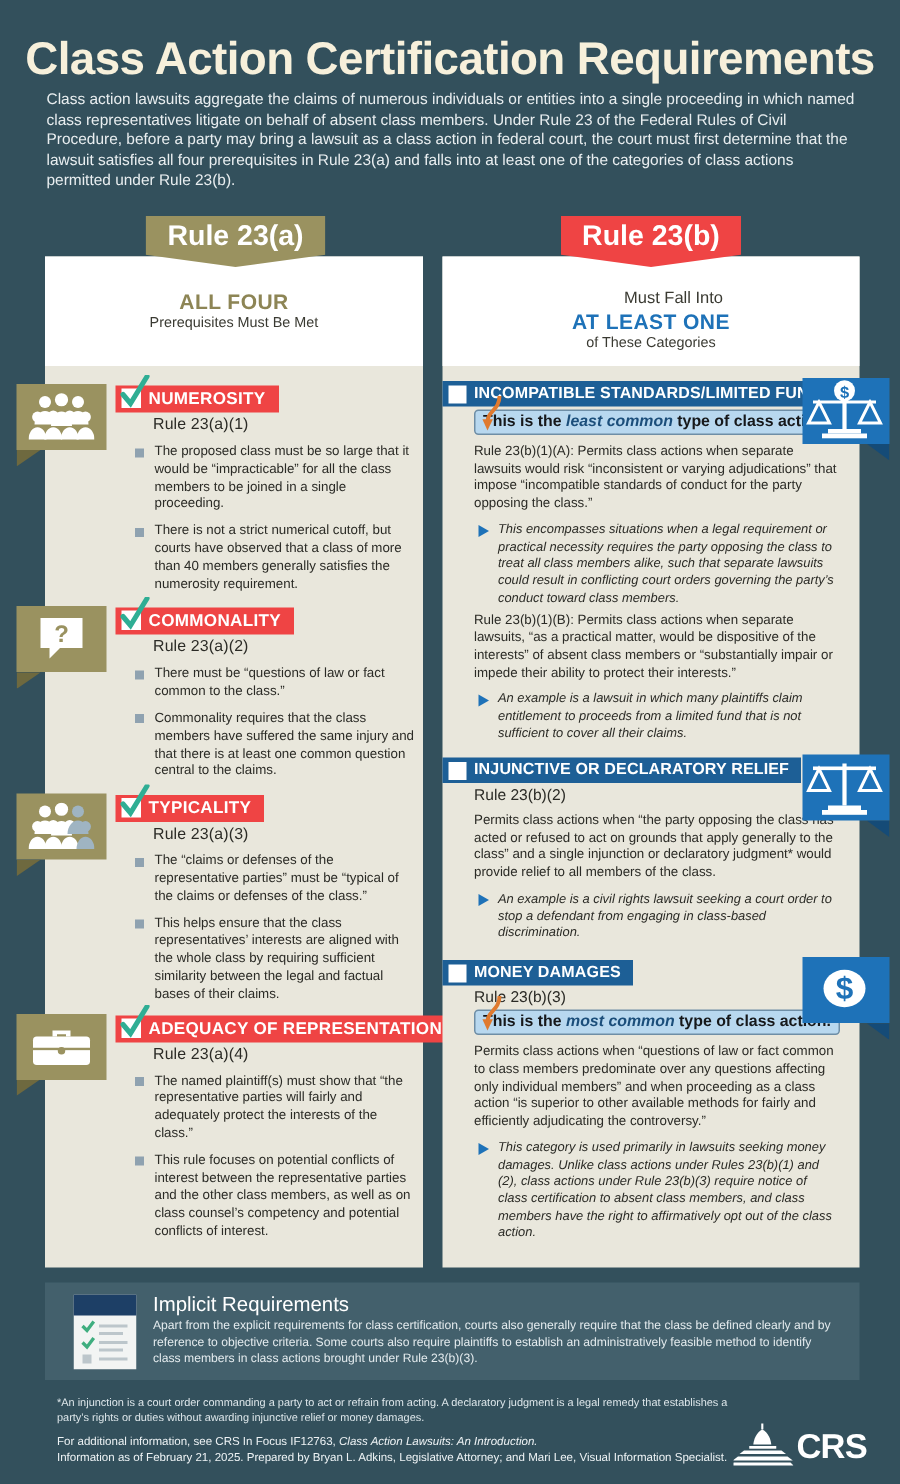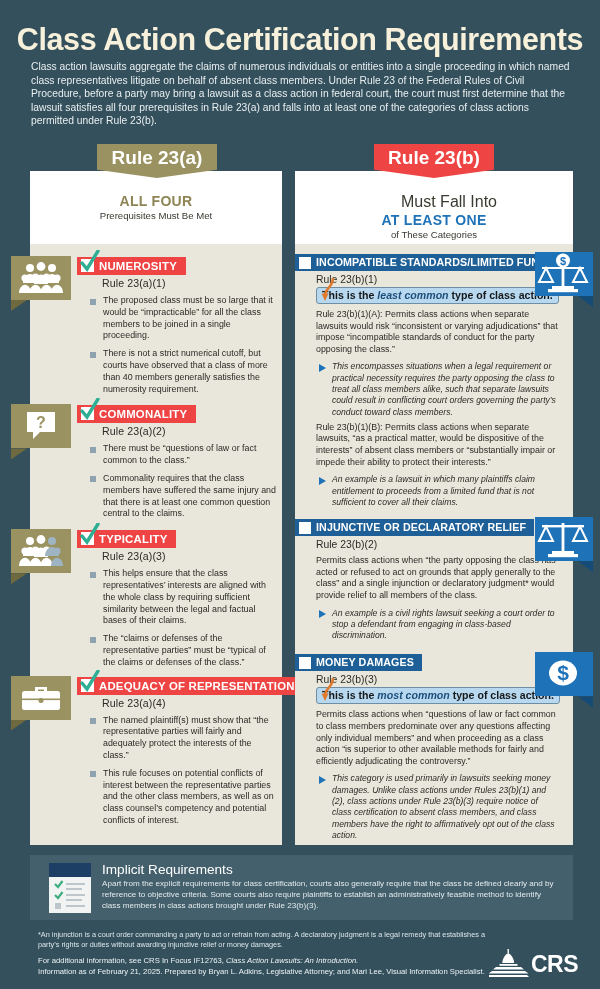--- a/index.html
+++ b/index.html
@@ -54,21 +54,21 @@
     color: #fff;
     font-size: 19px; font-weight: bold;
     text-align: center;
     line-height: 27px;
     clip-path: polygon(0 0, 100% 0, 100% 76%, 50% 100%, 0 76%);
     z-index: 6;
   }
   .flag.a { left: 97px; background: #9a9260; }
   .flag.b { left: 374px; background: #ef4444; }
 
-  .hd-line1 { font-size: 16px; color: #3a3a32; margin-bottom: 1px; margin-left: 30px; }
+  .hd-line1 { font-size: 11px; color: #3a3a32; margin-bottom: 1px; margin-left: 30px; }
   .hd-big-a { font-size: 14px; font-weight: bold; color: #8d8555; letter-spacing: 0.3px; }
   .hd-big-b { font-size: 14px; font-weight: bold; color: #1e72b8; letter-spacing: 0.3px; }
   .hd-sub   { font-size: 9.6px; color: #3a3a32; margin-top: 1px; }
 
   
   .preq { position: relative; }
   .badge {
     position: absolute;
     left: -19px;
     width: 60px; height: 44px;
@@ -328,22 +328,22 @@
       </div>
       <div class="bar">
         <span class="chk"></span>
         <svg class="chkmark" viewBox="0 0 20 22">
           <path d="M2 13 L7 19 L18 1" stroke="#2fae94" stroke-width="3.4" fill="none" stroke-linecap="round"></path>
         </svg>
         <span>TYPICALITY</span>
       </div>
       <div class="rulelbl">Rule 23(a)(3)</div>
       <ul class="bl">
+        <li>The “claims or defenses of the representative parties” must be “typical of the claims or defenses of the class.”</li>
         <li>This helps ensure that the class representatives’ interests are aligned with the whole class by requiring sufficient similarity between the legal and factual bases of their claims.</li>
-        <li>The “claims or defenses of the representative parties” must be “typical of the claims or defenses of the class.”</li>
       </ul>
     </div>
 
     <div class="preq" style="margin-top:7px;">
       <div class="badge" style="top:0;">
         <div class="shadow"></div>
         <svg width="44" height="32" viewBox="0 0 44 32" fill="#fff">
           <path d="M16 5h12v4h-3V7.5h-6V9h-3z"></path>
           <rect x="3" y="9" width="38" height="19" rx="2.5"></rect>
           <rect x="19.5" y="16" width="5" height="5" rx="2.5" fill="#9a9260"></rect>
@@ -383,21 +383,20 @@
           <rect x="13" y="37" width="30" height="3.2"></rect>
           <rect x="7" y="15" width="42" height="2"></rect>
           <path d="M11 16 L4 30 h14z" fill="none" stroke="#fff" stroke-width="2"></path>
           <path d="M45 16 L38 30 h14z" fill="none" stroke="#fff" stroke-width="2"></path>
         </svg>
       </div>
       <div class="cat-bar">
         <span class="sq"></span>
         <span>INCOMPATIBLE STANDARDS/LIMITED FUND</span>
       </div>
-      <div class="cat-rule">Rule 23(b)(1)</div>
       <div class="callout">
         <svg class="arrow-hook" viewBox="0 0 16 26">
           <path d="M12 2 C12 12, 3 12, 4 21" stroke="#e07a2f" stroke-width="2.6" fill="none"></path>
           <path d="M4 25 L0.6 17.5 L7.6 17.5 Z" fill="#e07a2f"></path>
         </svg>
         <span>This is the </span><em>least common</em><span> type of class action.</span>
       </div>
       <p class="body-p">Rule 23(b)(1)(A): Permits class actions when separate lawsuits would risk “inconsistent or varying adjudications” that impose “incompatible standards of conduct for the party opposing the class.”</p>
       <ul class="tri">
         <li>This encompasses situations when a legal requirement or practical necessity requires the party opposing the class to treat all class members alike, such that separate lawsuits could result in conflicting court orders governing the party’s conduct toward class members.</li>

